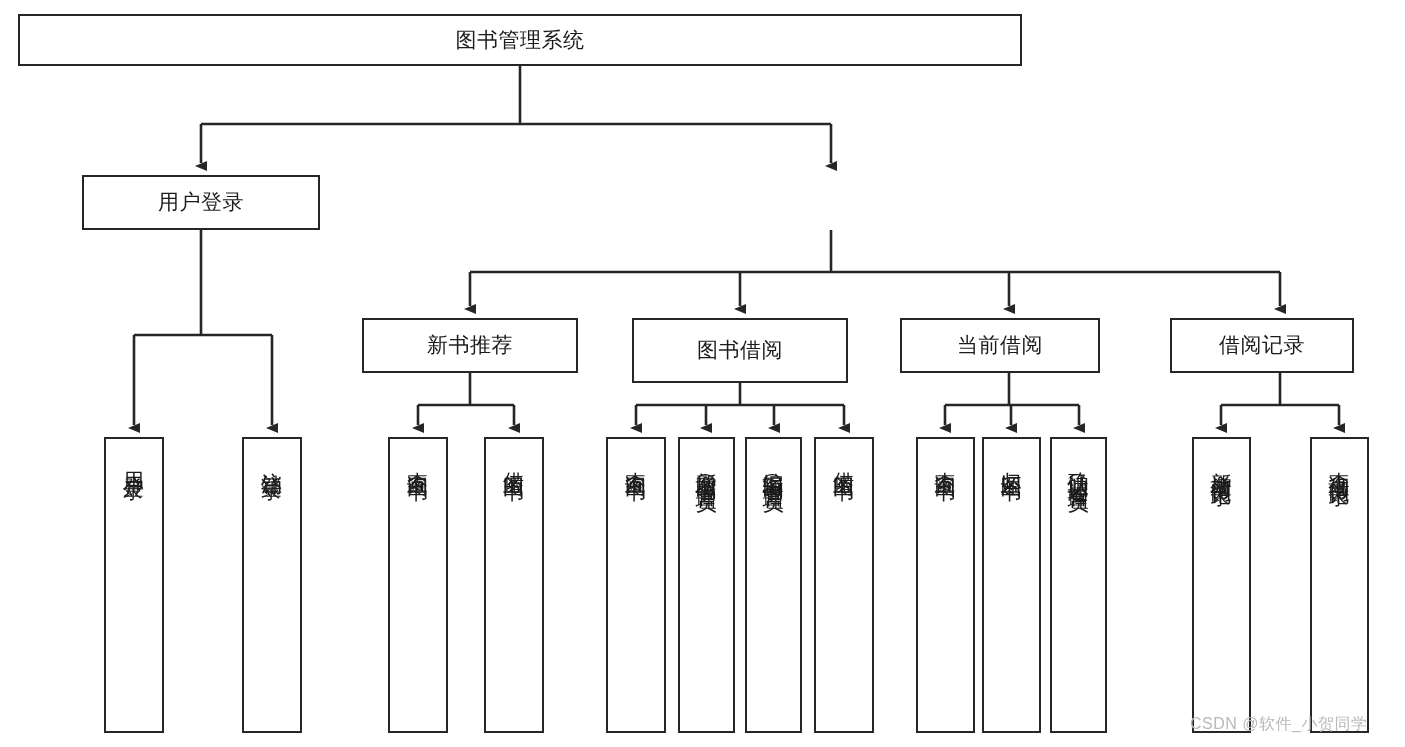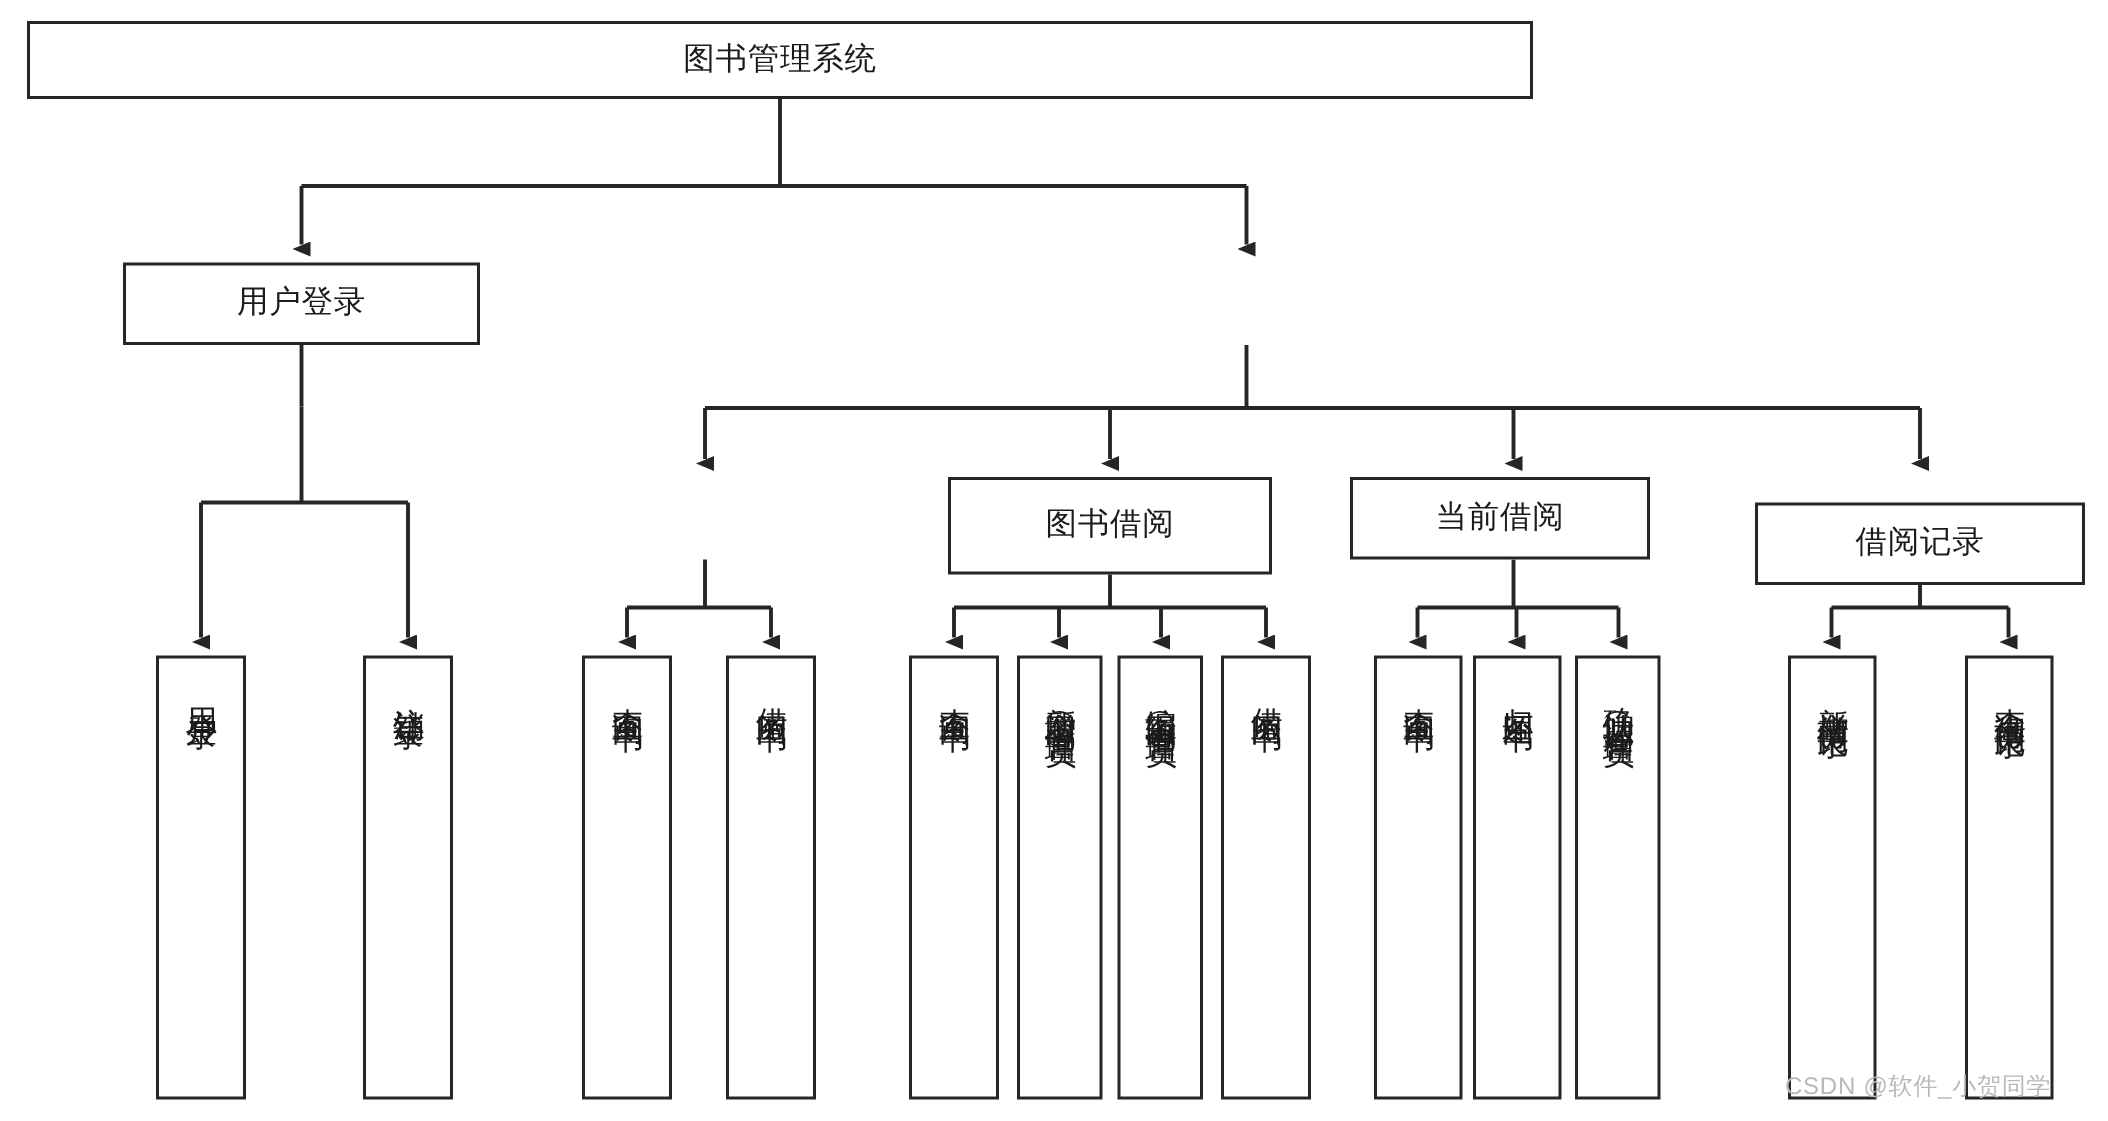--- a/index.html
+++ b/index.html
@@ -123,27 +123,30 @@
   </svg>
 
   <div class="node horizontal" style="left: 18px; top: 14px; width: 1004px; height: 52px;">
     <span class="node-label">图书管理系统</span>
   </div>
 
   <div class="node horizontal" style="left: 82px; top: 175px; width: 238px; height: 55px;">
     <span class="node-label">用户登录</span>
   </div>
 
+  <div class="node horizontal" style="left: 362px; top: 318px; width: 216px; height: 55px;">
+    <span class="node-label">新书推荐</span>
+  </div>
   <div class="node horizontal" style="left: 632px; top: 318px; width: 216px; height: 65px;">
     <span class="node-label">图书借阅</span>
   </div>
   <div class="node horizontal" style="left: 900px; top: 318px; width: 200px; height: 55px;">
     <span class="node-label">当前借阅</span>
   </div>
-  <div class="node horizontal" style="left: 1170px; top: 335px; width: 220px; height: 55px;">
+  <div class="node horizontal" style="left: 1170px; top: 318px; width: 184px; height: 55px;">
     <span class="node-label">借阅记录</span>
   </div>
 
   <div class="node vertical" style="left: 104px; top: 437px; width: 60px; height: 296px;">
     <span class="node-label">用户登录</span>
   </div>
   <div class="node vertical" style="left: 242px; top: 437px; width: 60px; height: 296px;">
     <span class="node-label">注销登录</span>
   </div>
   <div class="node vertical" style="left: 388px; top: 437px; width: 60px; height: 296px;">

